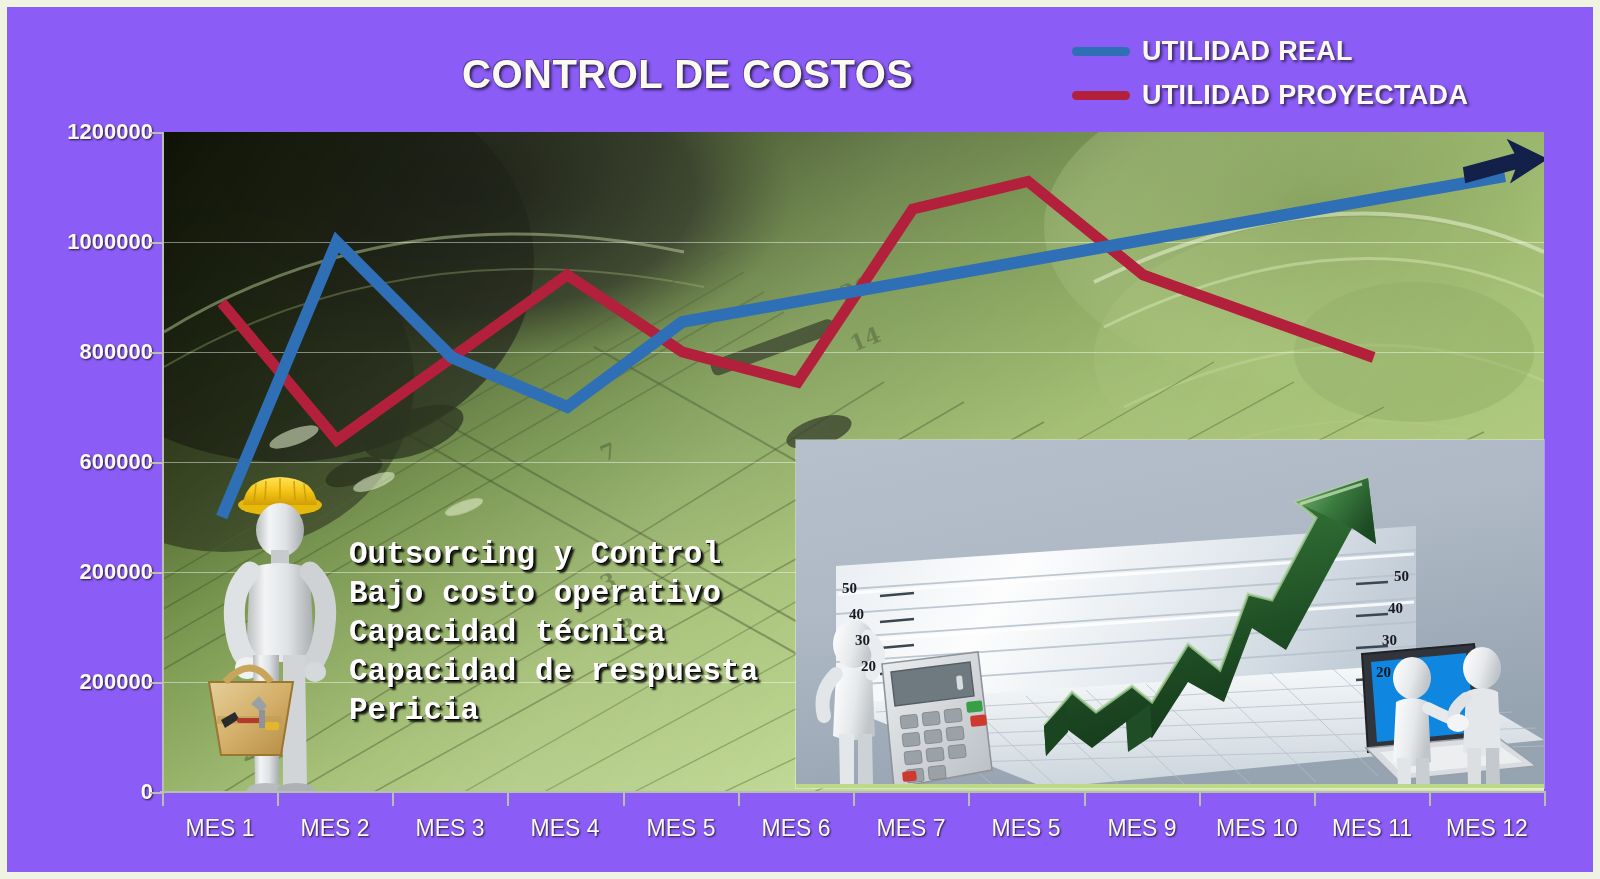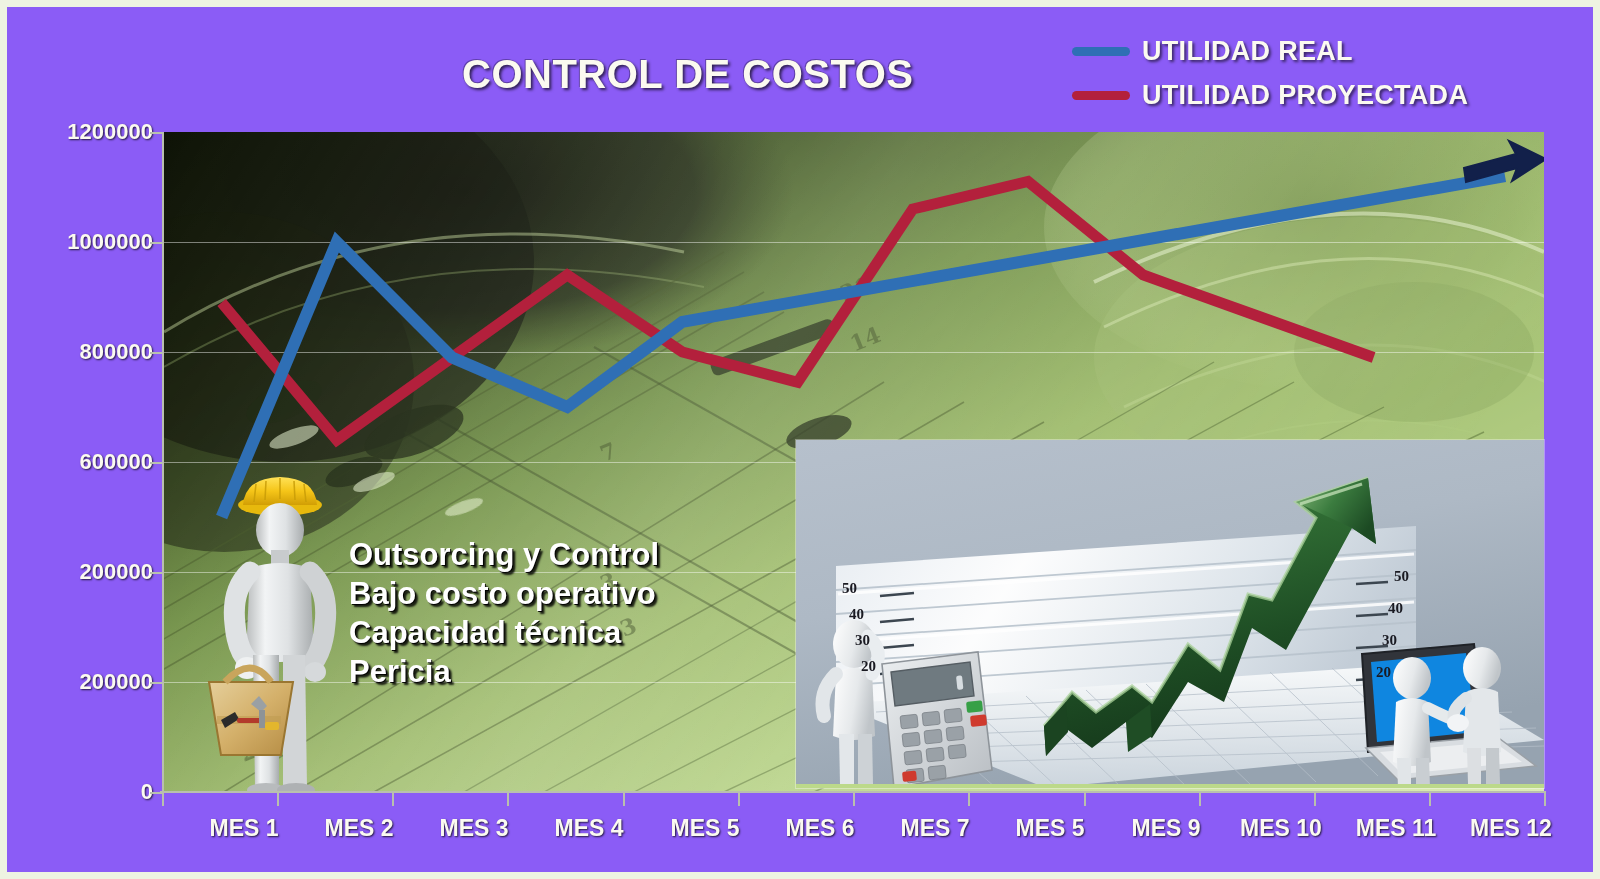--- a/index.html
+++ b/index.html
@@ -45,32 +45,32 @@
     border-left:2px solid #b9bfae;
     overflow:hidden;
   }
   .plot-bg { position:absolute; inset:0; }
   .gridline { position:absolute; left:0; right:0; height:1px; background:rgba(255,255,255,.45); }
   .axis-bottom { position:absolute; left:153px; top:784px; width:1386px; height:2px; background:#b9bfae; }
   .xtickmark { position:absolute; top:786px; width:2px; height:13px; background:#b9bfae; }
   
   .xlabel {
     position:absolute; top:808px; transform:translateX(-50%);
-    font-size:23px; font-weight:700; color:#fbfaf0;
+    font-size:23px; font-weight:400; color:#fbfaf0;
     text-shadow:1px 1px 2px rgba(0,0,0,.75);
     white-space:nowrap;
-    margin-left:24px;
   }
   
   .bullets {
     position:absolute; left:342px; top:528px;
     font-size:31px; font-weight:bold; color:#ffffff;
     line-height:1.26;
     text-shadow:3px 3px 2px rgba(0,0,0,.85), 1px 1px 0 rgba(0,0,0,.9);
     white-space:nowrap;
+    font-family:Liberation Mono, monospace;
   }
   
   .inset {
     position:absolute; left:789px; top:433px;
     width:748px; height:348px;
     overflow:hidden;
     border-bottom:4px solid #bcd98a;
     box-shadow:0 0 0 1px rgba(255,255,255,.35);
   }
   .inset svg { display:block; }
@@ -479,16 +479,17 @@
     <div class="inset-tick" style="left:598px; top:128px;">50</div>
     <div class="inset-tick" style="left:592px; top:160px;">40</div>
     <div class="inset-tick" style="left:586px; top:192px;">30</div>
     <div class="inset-tick" style="left:580px; top:224px;">20</div>
   </div>
 
   <div class="bullets">
     <div>Outsorcing y Control</div>
     <div>Bajo costo operativo</div>
     <div>Capacidad técnica</div>
+    <div>Capacidad de respuesta</div>
     <div>Pericia</div>
   </div>
 
 </div>
 
 </body></html>

